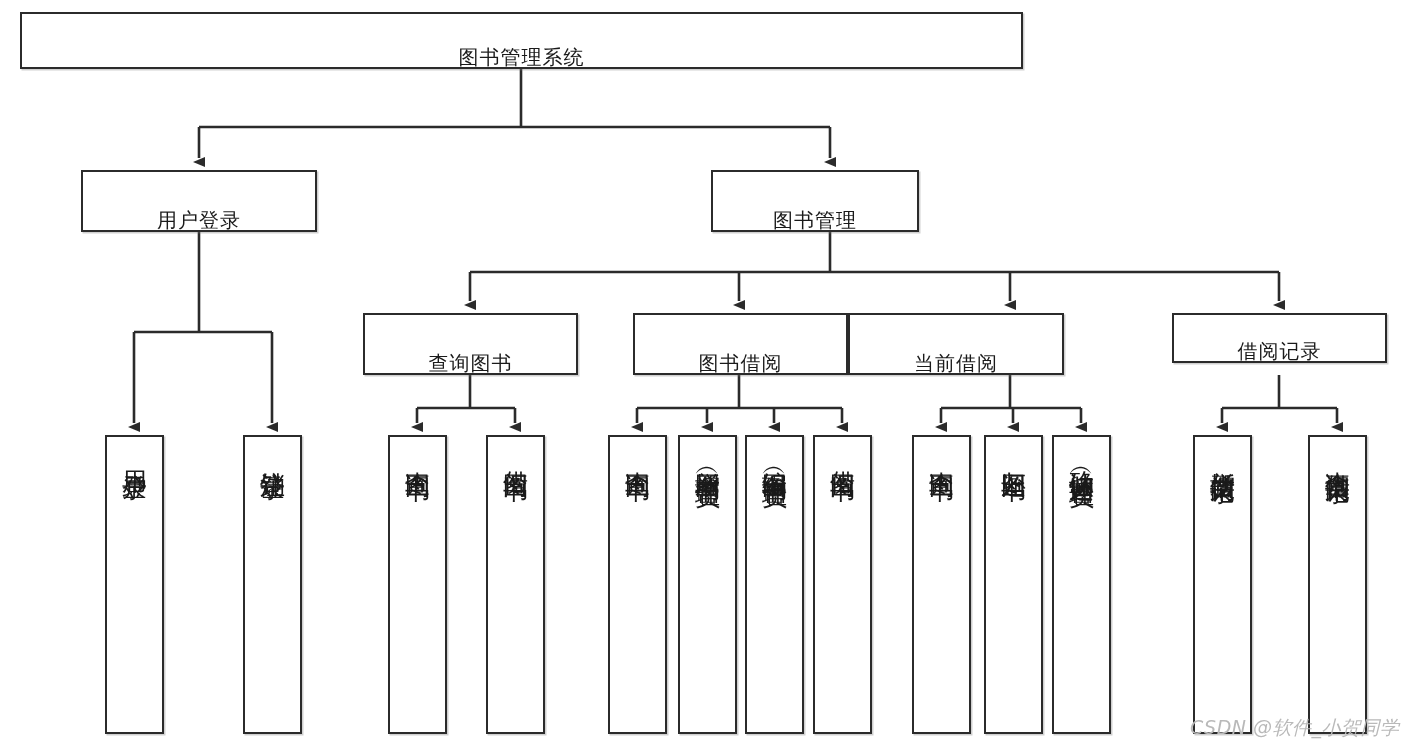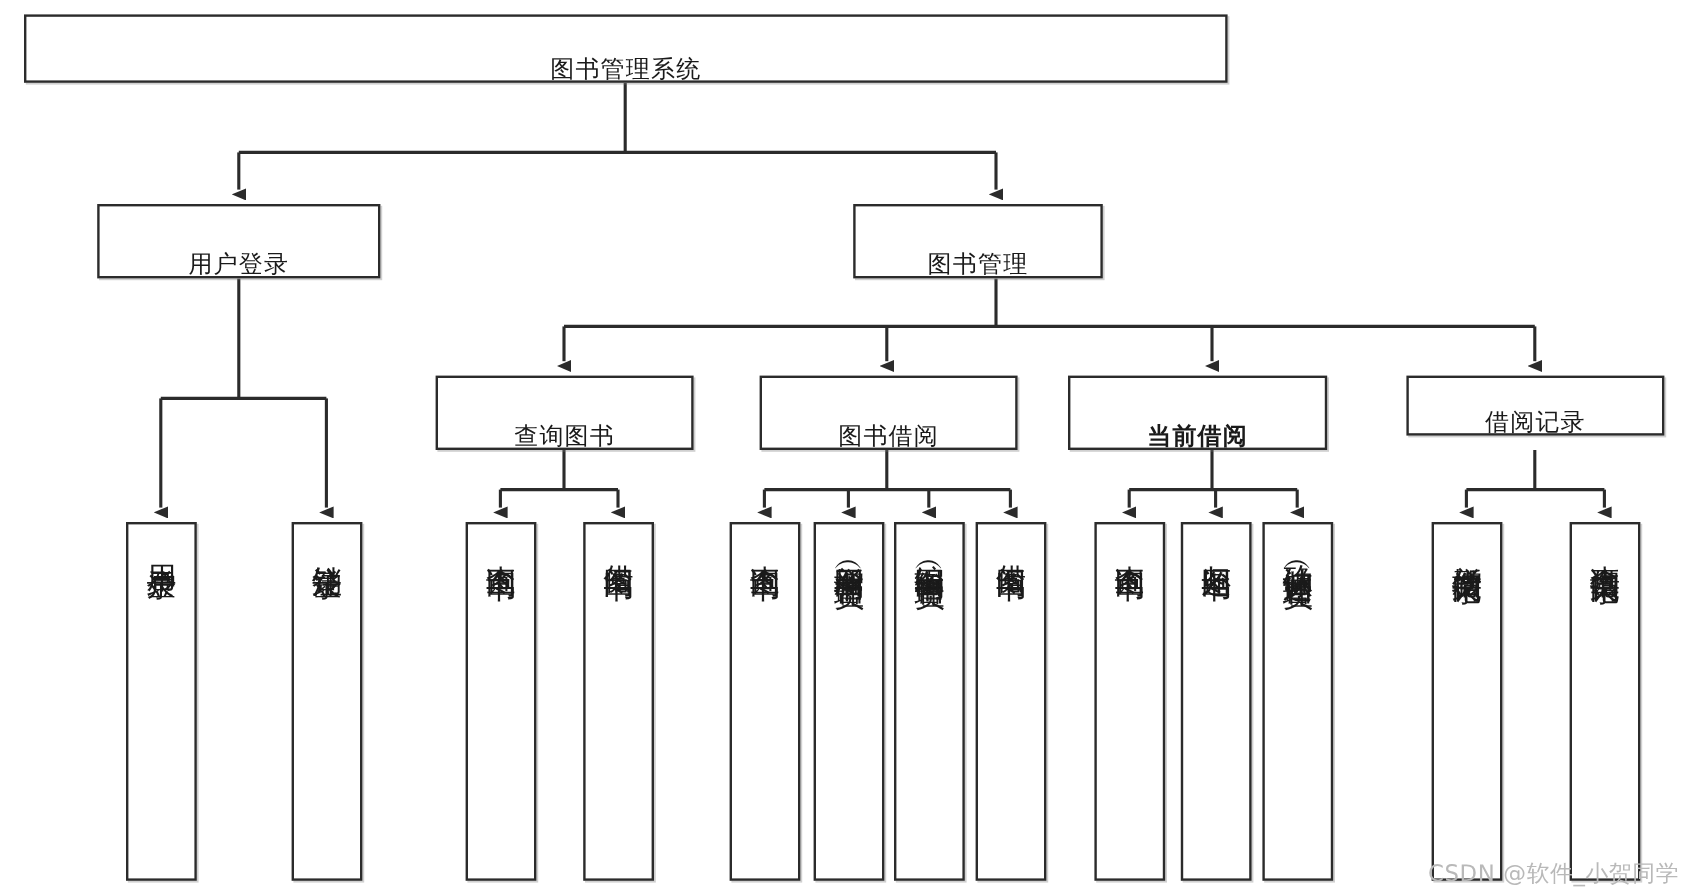--- a/index.html
+++ b/index.html
@@ -129,21 +129,21 @@
   <div class="node horiz" style="left:711px; top:170px; width:208px; height:62px;">
     <span>图书管理</span>
   </div>
 
   <div class="node horiz" style="left:363px; top:313px; width:215px; height:62px;">
     <span>查询图书</span>
   </div>
   <div class="node horiz" style="left:633px; top:313px; width:215px; height:62px;">
     <span>图书借阅</span>
   </div>
-  <div class="node horiz" style="left:890px; top:313px; width:216px; height:62px;font-weight:bold;">
+  <div class="node horiz" style="left:848px; top:313px; width:216px; height:62px;">
     <span>当前借阅</span>
   </div>
   <div class="node horiz" style="left:1172px; top:313px; width:215px; height:50px;">
     <span>借阅记录</span>
   </div>
 
   <div class="node vert" style="left:105px; top:435px; width:59px; height:299px;">
     <span class="vlabel">用户登录</span>
   </div>
   <div class="node vert" style="left:243px; top:435px; width:59px; height:299px;">
@@ -180,15 +180,15 @@
     <span class="vlabel">确认归还（管理员）</span>
   </div>
 
   <div class="node vert" style="left:1193px; top:435px; width:59px; height:299px;">
     <span class="vlabel">新增借阅记录</span>
   </div>
   <div class="node vert" style="left:1308px; top:435px; width:59px; height:299px;">
     <span class="vlabel">查询借阅记录</span>
   </div>
 
-  <div class="watermark" style="left:1190px; top:715px;">CSDN @软件_小贺同学</div>
+  <div class="watermark" style="left:1190px; top:715px;font-style:italic;">CSDN @软件_小贺同学</div>
 
 </div>
 
 </body></html>

